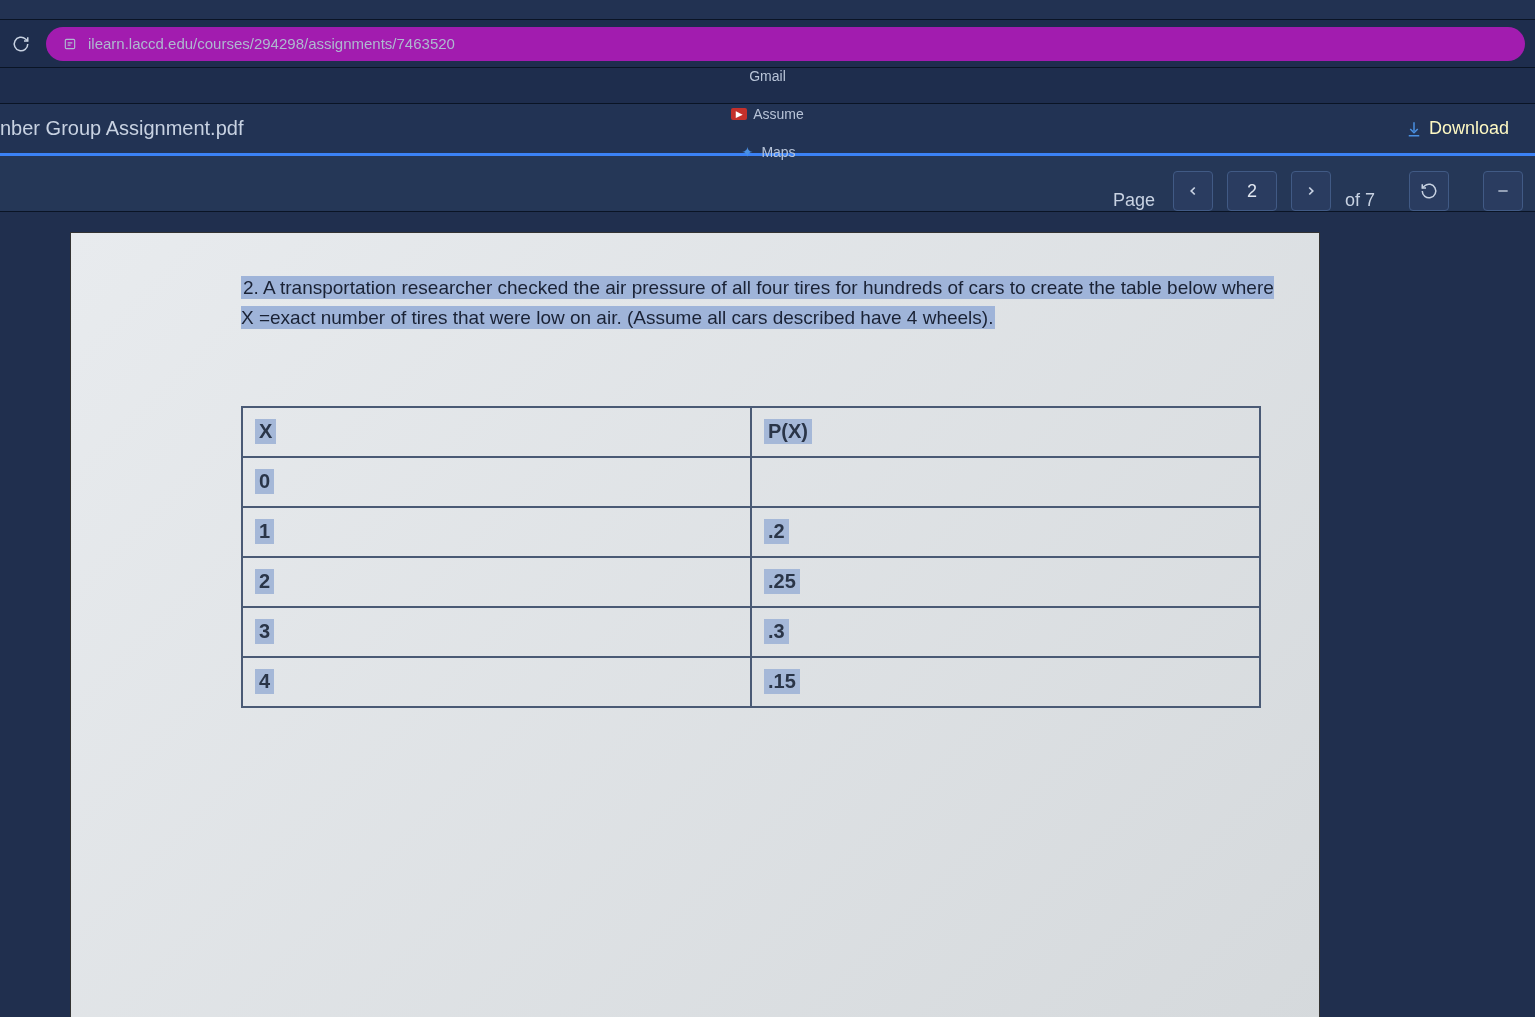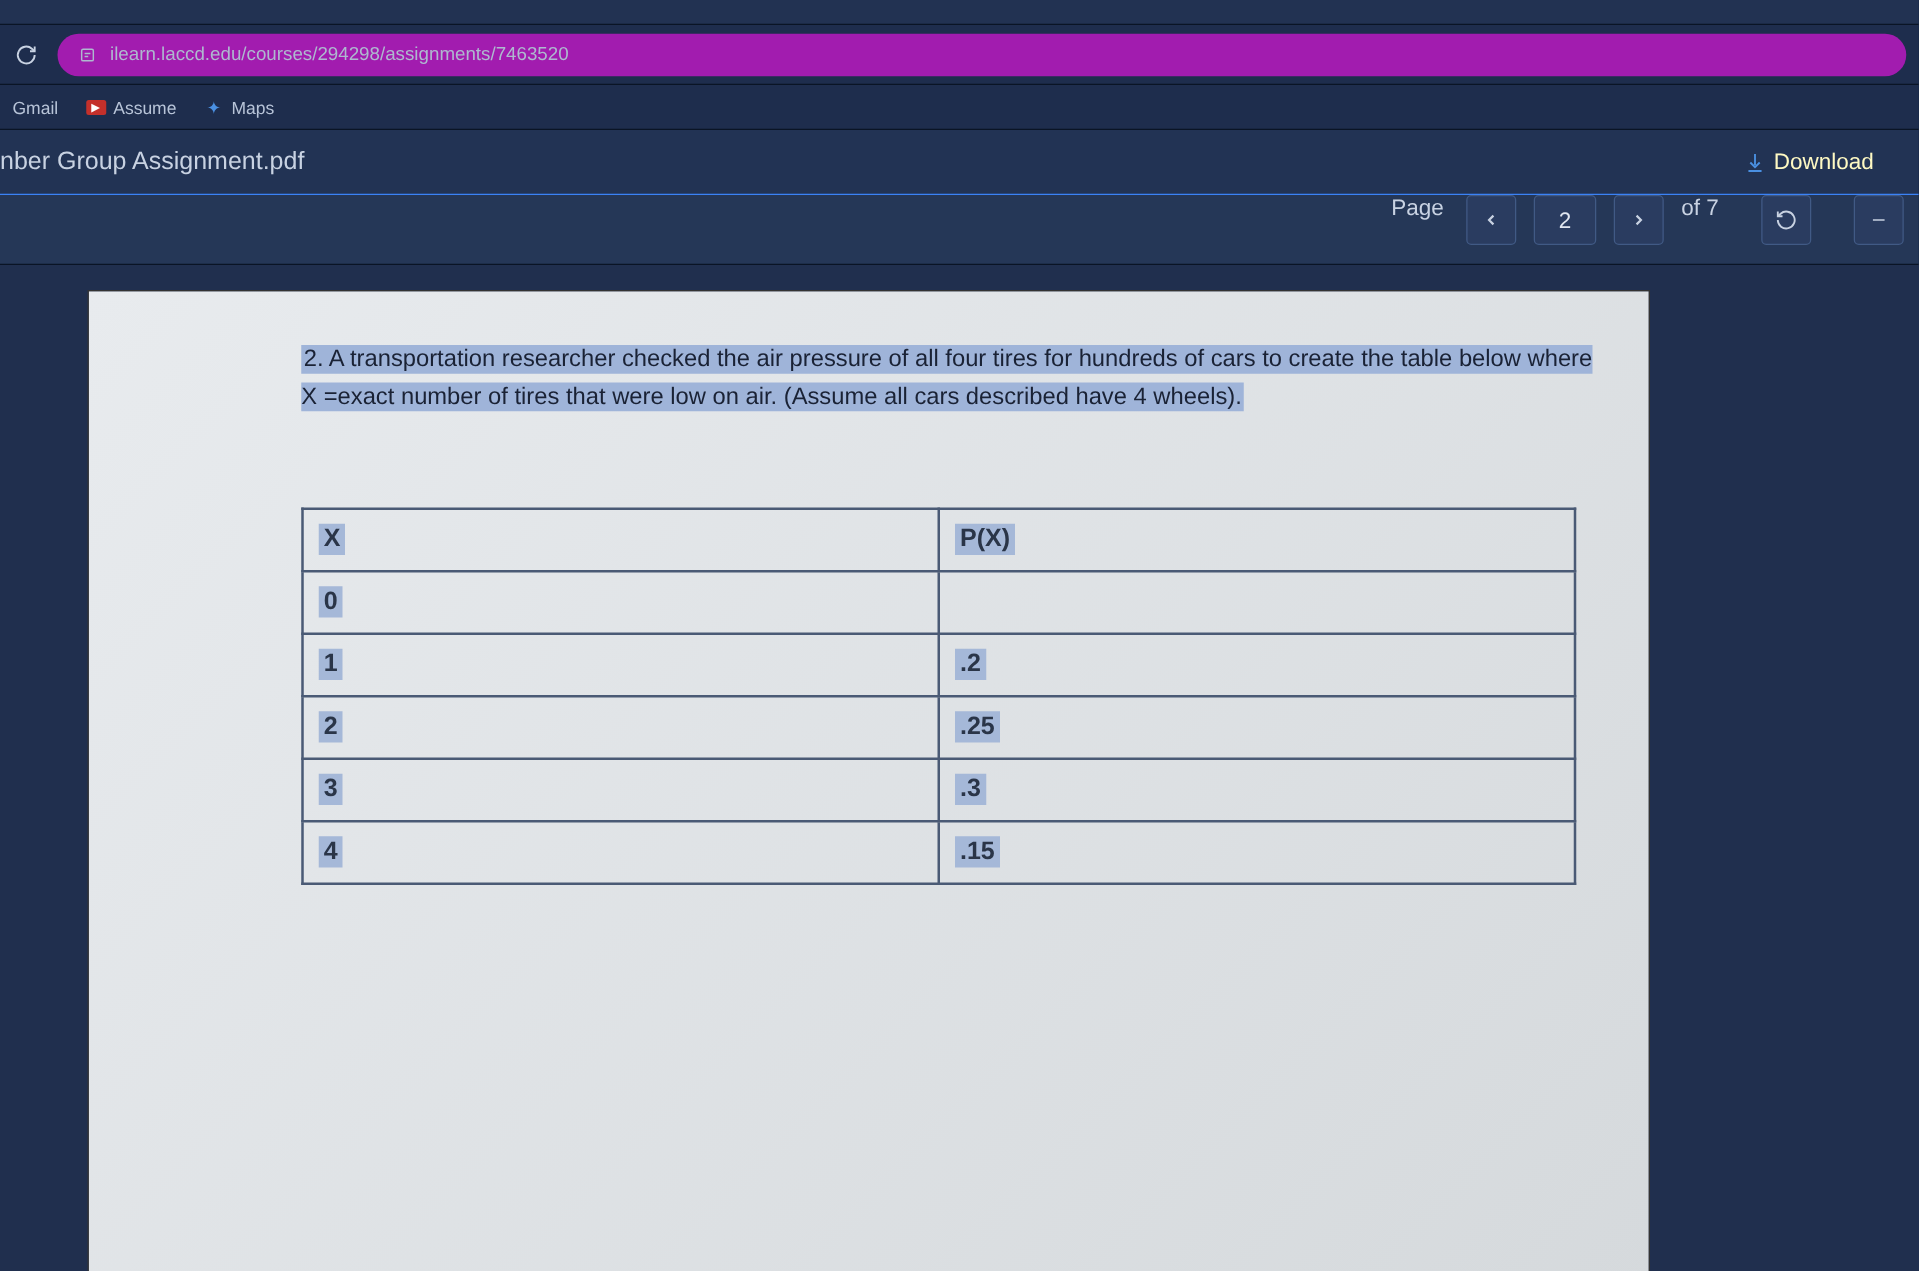--- a/index.html
+++ b/index.html
@@ -51,50 +51,51 @@
   }
   .bookmarks-row {
     display: flex;
     align-items: center;
     height: 36px;
     background: #1e2d4d;
     border-bottom: 1px solid #0a1425;
     padding: 0 10px;
     gap: 22px;
     font-size: 14px;
+    flex-direction: column;
   }
   .bm-item {
     display: flex; align-items: center; gap: 6px;
     cursor: pointer;
     color: #b8c4d8;
   }
   .bm-icon { width: 16px; height: 16px; display:inline-flex; align-items:center; justify-content:center; }
   .yt-icon { background:#c4302b; color:#fff; font-size:9px; border-radius:2px; width:16px; height:12px; line-height:12px; text-align:center;}
   .maps-icon { color:#4a90e2; font-size:14px;}
   .doc-bar {
     display: flex;
     align-items: center;
     justify-content: space-between;
     height: 52px;
     background: #223354;
-    border-bottom: 1px solid #3b82f6;
-    padding: 0 36px 0 0;
+    border-bottom: 3px solid #3b82f6;
+    padding: 0 26px 0 0;
     font-size: 20px;
     color: #c8d2e2;
   }
   .doc-title { padding-left: 0; }
   .download-link {
     display: flex; align-items: center; gap: 6px;
     color: #fef9c3;
     font-size: 18px;
     cursor: pointer;
   }
   .pdf-toolbar {
     display: flex;
-    align-items: flex-start;
+    align-items: flex-end;
     justify-content: flex-end;
     height: 56px;
     background: #253757;
     border-bottom: 1px solid #0a1425;
     padding: 0 12px;
     gap: 14px;
     color: #c8d2e2;
     font-size: 18px;
   }
   .tb-label { margin-right: 4px;}

